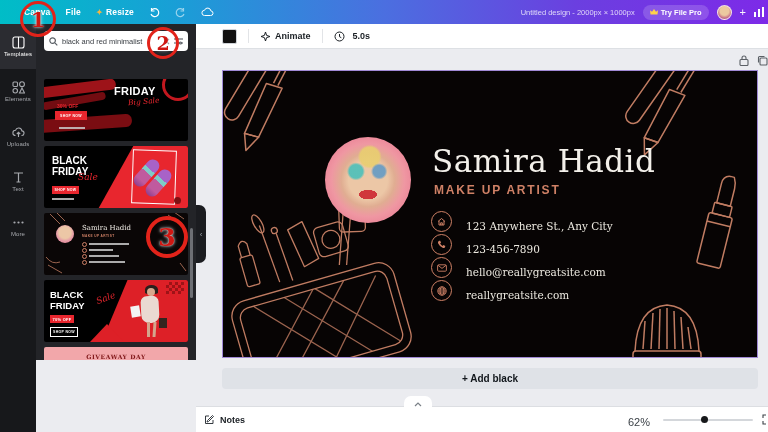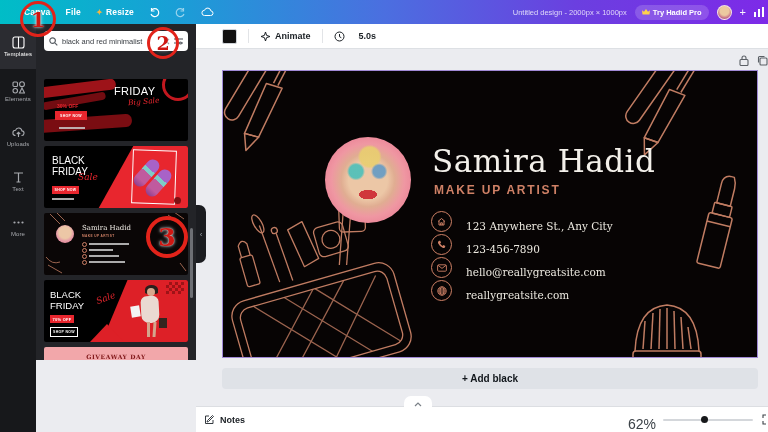--- a/index.html
+++ b/index.html
@@ -28,21 +28,21 @@
   .rail-label{font-size:6px;letter-spacing:.1px;}
   
   .panel{left:36px;top:24px;width:160px;height:336px;background:#232428;z-index:4;overflow:hidden;}
   .search{position:absolute;left:8px;top:7px;width:144px;height:20px;background:#fff;border-radius:4px;
     display:flex;align-items:center;box-sizing:border-box;padding:0 5px;gap:4px;}
   .search-text{font-size:7.5px;color:#3c4046;flex:1;white-space:nowrap;overflow:hidden;}
   .thumb{position:absolute;left:8px;width:144px;height:62px;border-radius:2px;overflow:hidden;background:#000;}
   .scrollbar{position:absolute;left:154px;top:204px;width:3px;height:70px;background:#6d6f74;border-radius:2px;}
   
   .t-abs{position:absolute;}
-  .w900{font-weight:400;color:#fff;line-height:1;}
+  .w900{font-weight:700;color:#fff;line-height:1;}
   .script{font-family:"DejaVu Serif",serif;font-style:italic;color:#e8262e;line-height:1;}
   .redbtn{background:#e8262e;color:#fff;display:flex;align-items:center;justify-content:center;
     font-size:3.5px;font-weight:700;letter-spacing:.3px;}
   .bar{background:#c9c9c9;opacity:.85;}
   
   .main-toolbar{left:196px;top:24px;width:572px;height:24px;background:#fff;border-bottom:1px solid #dde0e4;
     z-index:3;display:flex;align-items:center;color:#1a1f24;font-size:9px;font-weight:600;}
   .swatch{width:13px;height:13px;background:#111;border:1px solid #cfd3d8;border-radius:2px;margin-left:26px;}
   .tool-sep{width:1px;height:14px;background:#e2e4e7;margin:0 11px;}
   .canvas{left:222px;top:70px;width:536px;height:288px;background:#070404;z-index:2;
@@ -107,21 +107,21 @@
           <path d="M3.5 8.5h6a2.3 2.3 0 0 0 .4-4.6 3.3 3.3 0 0 0-6.4-.6A2.6 2.6 0 0 0 3.5 8.5Z"></path>
           </svg>
       </span>
     </div>
     <div class="tb-right">
       <span class="doc-info">Untitled design - 2000px × 1000px</span>
       <span class="pro-pill">
         <svg width="8" height="6" viewBox="0 0 8 6" fill="#ffd24a">
           <path d="M.5 5.5 L0 1.2 2 2.8 4 0 6 2.8 8 1.2 7.5 5.5Z"></path>
           </svg>
-        <span>Try Hadid Pro</span>
+        <span>Try File Pro</span>
       </span>
       <span class="avatar"></span>
       <span class="plus">+</span>
       <span>
         <svg width="10" height="10" viewBox="0 0 10 10" fill="#fff">
           <rect x="0" y="5" width="2" height="5"></rect>
             <rect x="4" y="2" width="2" height="8"></rect>
             <rect x="8" y="0" width="2" height="10"></rect>
           </svg>
       </span>
@@ -291,21 +291,21 @@
     <div class="tool-sep"></div>
     <svg width="11" height="11" viewBox="0 0 11 11" fill="none" stroke="#1a1f24" stroke-width="1">
       <path d="M5.5 1 6.6 4.4 10 5.5 6.6 6.6 5.5 10 4.4 6.6 1 5.5 4.4 4.4Z"></path>
       </svg>
     <span style="margin-left:4px;">Animate</span>
     <div class="tool-sep"></div>
     <svg width="11" height="11" viewBox="0 0 11 11" fill="none" stroke="#1a1f24" stroke-width="1">
       <circle cx="5.5" cy="5.5" r="4.5"></circle>
         <path d="M5.5 3v2.7l1.8 1"></path>
       </svg>
-    <span style="margin-left:14px;">5.0s</span>
+    <span style="margin-left:8px;">5.0s</span>
   </div>
 
   <div class="abs" style="left:739px;top:55px;z-index:3;display:flex;gap:8px;">
     <svg width="10" height="11" viewBox="0 0 10 11" fill="none" stroke="#5b6066" stroke-width="1.1">
       <rect x="1" y="4.5" width="8" height="6" rx="1"></rect>
         <path d="M3 4.5V3a2 2 0 0 1 4 0v1.5"></path>
       </svg>
     <svg width="11" height="11" viewBox="0 0 11 11" fill="none" stroke="#5b6066" stroke-width="1.1">
       <rect x="3" y="3" width="7" height="7" rx="1"></rect>
         <path d="M1.5 7.5V2.5A1 1 0 0 1 2.5 1.5H7.5"></path>
@@ -413,21 +413,21 @@
       </svg>
   </div>
   <div class="statusbar abs">
     <div class="abs" style="left:8px;top:7px;display:flex;align-items:center;gap:5px;">
       <svg width="11" height="11" viewBox="0 0 11 11" fill="none" stroke="#343a40" stroke-width="1">
         <path d="M8.5 1.5 9.5 2.5 4.5 7.5 3 8 3.5 6.5Z"></path>
           <path d="M9 6v3.5H1.5V2H5"></path>
         </svg>
       <span style="font-size:9px;font-weight:600;color:#1a1f24;">Notes</span>
     </div>
-    <span class="abs" style="left:432px;top:9px;font-size:14px;color:#3c4248;">62%</span>
+    <span class="abs" style="left:432px;top:9px;font-size:11px;color:#3c4248;">62%</span>
     <div class="abs" style="left:467px;top:12px;width:90px;height:2px;background:#d4d7db;border-radius:1px;"></div>
     <div class="abs" style="left:505px;top:9px;width:7px;height:7px;border-radius:50%;background:#16181a;"></div>
     <svg class="abs" style="left:566px;top:7px;" width="11" height="11" viewBox="0 0 11 11" fill="none" stroke="#3c4248" stroke-width="1.1">
       <path d="M1 4V1h3M10 4V1H7M1 7v3h3M10 7v3H7"></path>
       </svg>
   </div>
 
   <div class="ann" style="left:20px;top:1px;width:30px;height:30px;">
     <span style="font-size:21px;">1</span>
   </div>

